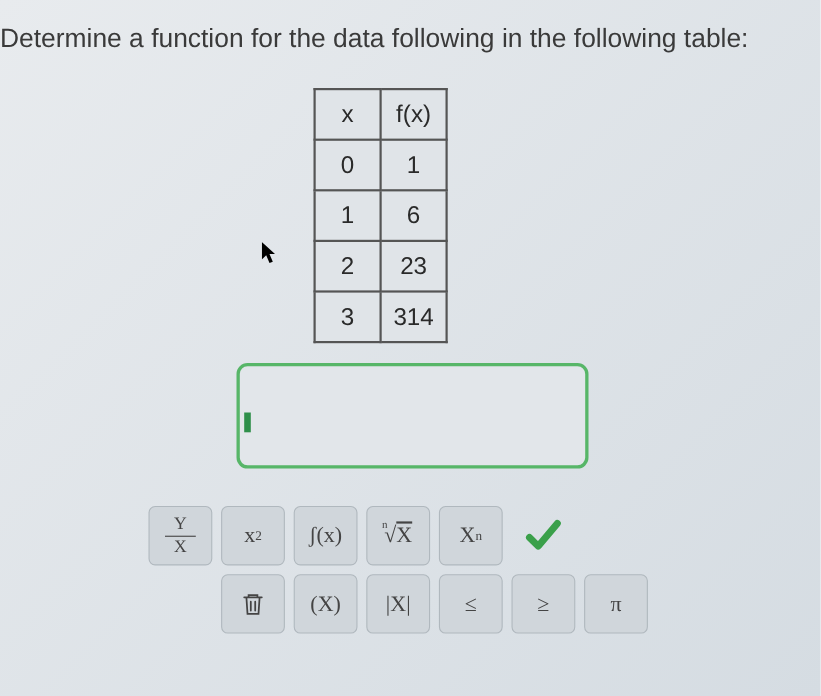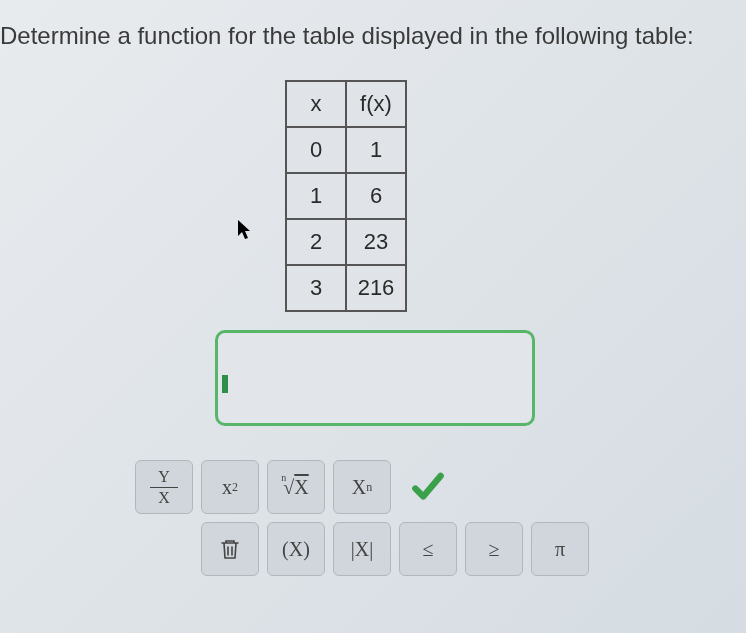--- a/index.html
+++ b/index.html
@@ -101,21 +101,21 @@
       cursor: pointer;
     }
     .check svg { width: 38px; height: 38px; }
     .r2 { margin-left: 66px; }
     .root-wrap { position: relative; display: inline-block; }
     .root-n { position: absolute; top: -4px; left: -2px; font-size: 10px; }
   </style>
 </head>
 <body>
 
-<div class="question">Determine a function for the table displayed in the following table:</div>
+<div class="question">Determine a function for the data following in the following table:</div>
 
 <table class="data-table">
   <tbody>
       <tr>
     <th>x</th>
     <th>f(x)</th>
   </tr>
   <tr>
     <td>0</td>
     <td>1</td>
@@ -123,21 +123,21 @@
   <tr>
     <td>1</td>
     <td>6</td>
   </tr>
   <tr>
     <td>2</td>
     <td>23</td>
   </tr>
   <tr>
     <td>3</td>
-    <td>216</td>
+    <td>314</td>
   </tr>
 </tbody>
   </table>
 
 <div class="cursor">
   <svg width="16" height="20" viewBox="0 0 16 20">
       <path d="M0 0 L0 16 L4 12 L7 19 L10 18 L7 11 L12 11 Z" fill="#000"></path>
     </svg>
 </div>
 
@@ -148,20 +148,21 @@
 <div class="toolbar">
   <div class="tool-row">
     <div class="tool frac">
       <span class="num">Y</span>
       <span class="den">X</span>
     </div>
     <div class="tool">
       <span>x</span>
         <sup>2</sup>
     </div>
+    <div class="tool">ʃ(x)</div>
     <div class="tool">
       <span class="root-wrap">
         <span class="root-n">n</span>
         <span>√</span><span style="text-decoration:overline;">X</span>
       </span>
     </div>
     <div class="tool">
       <span>X</span>
         <sub>n</sub>
     </div>

